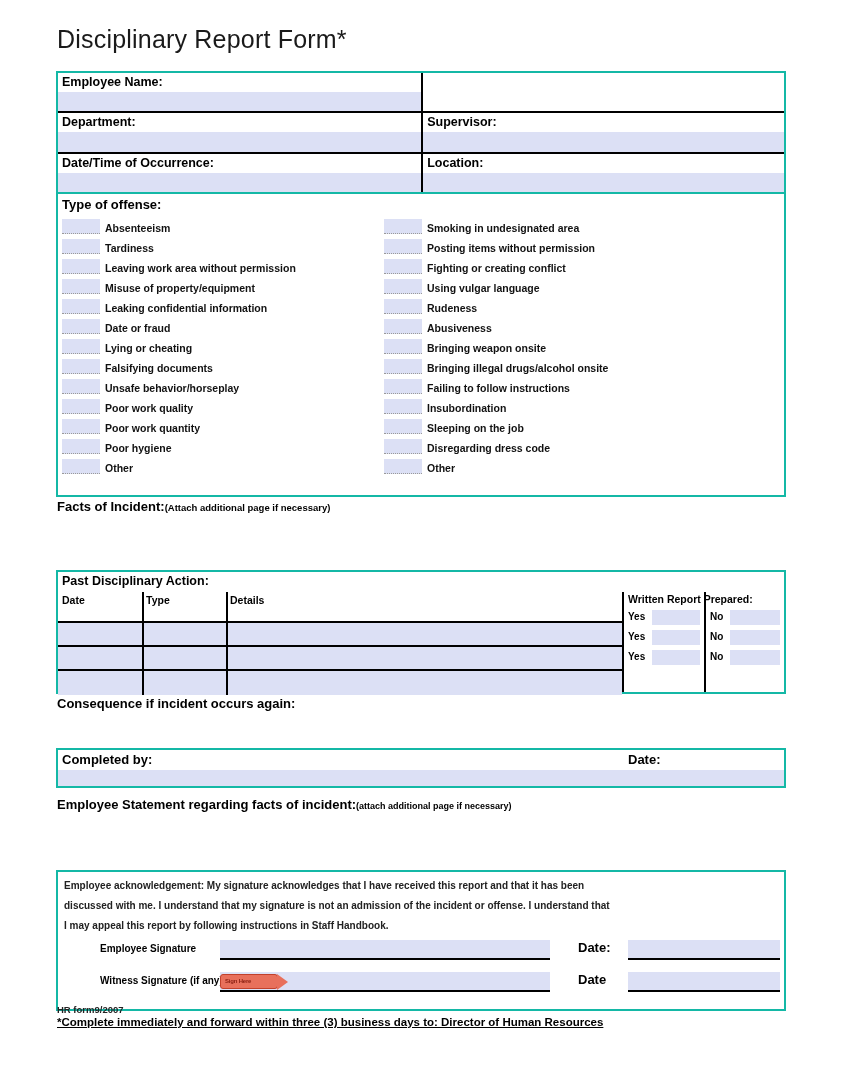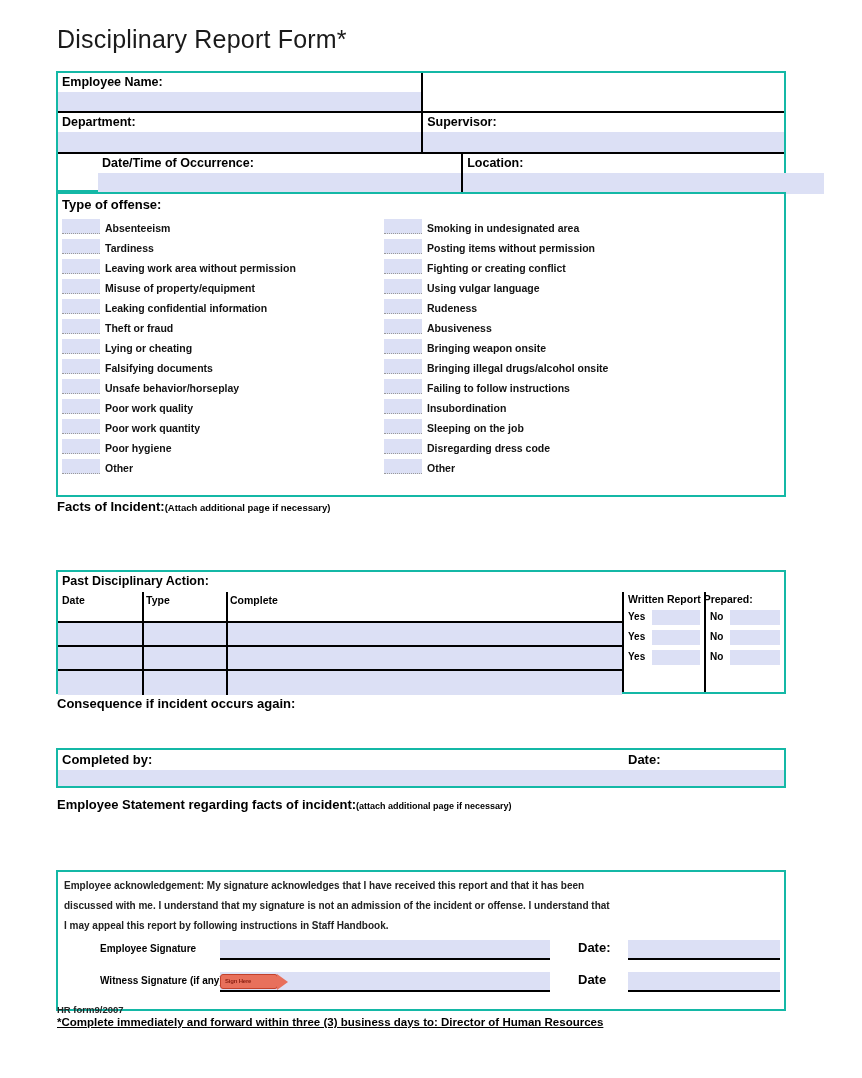--- a/index.html
+++ b/index.html
@@ -50,21 +50,21 @@
     height: 121px;
   }
   .hdr-row {
     position: absolute;
     left: 0;
     width: 100%;
     height: 40.3px;
     box-sizing: border-box;
     border-bottom: 2px solid #000;
   }
-  .hdr-row.last { border-bottom: none; margin-left: 40px; }
+  .hdr-row.last { border-bottom: none; }
   .hdr-cell {
     position: absolute;
     top: 0;
     height: 100%;
     box-sizing: border-box;
     overflow: hidden;
   }
   .hdr-cell.left  { left: 0;     width: 50.3%; border-right: 2px solid #000; }
   .hdr-cell.right { left: 50.3%; width: 49.7%; }
   .hdr-cell .cap {
@@ -455,21 +455,21 @@
         <div class="offense-item">
           <div class="offense-check"></div>
           <span class="offense-text">Misuse of property/equipment</span>
         </div>
         <div class="offense-item">
           <div class="offense-check"></div>
           <span class="offense-text">Leaking confidential information</span>
         </div>
         <div class="offense-item">
           <div class="offense-check"></div>
-          <span class="offense-text">Theft or fraud</span>
+          <span class="offense-text">Date or fraud</span>
         </div>
         <div class="offense-item">
           <div class="offense-check"></div>
           <span class="offense-text">Lying or cheating</span>
         </div>
         <div class="offense-item">
           <div class="offense-check"></div>
           <span class="offense-text">Falsifying documents</span>
         </div>
         <div class="offense-item">
@@ -553,21 +553,21 @@
     <span class="main">Facts of Incident:</span><span class="note">(Attach additional page if necessary)</span>
   </div>
 
   <div class="box" id="past-box">
     <div id="past-title">Past Disciplinary Action:</div>
 
     <div class="past-left">
       <div class="past-colheads">
         <span style="left:4px;">Date</span>
         <span style="left:88px;">Type</span>
-        <span style="left:172px;">Complete</span>
+        <span style="left:172px;">Details</span>
         <div class="past-vline" style="left:84px;"></div>
         <div class="past-vline" style="left:168px;"></div>
       </div>
 
       <div class="past-row" style="top:31px;">
         <div class="past-cell" style="left:0;width:84px;"></div>
         <div class="past-cell" style="left:86px;width:82px;"></div>
         <div class="past-cell" style="left:170px;right:0;"></div>
         <div class="past-vline" style="left:84px;"></div>
         <div class="past-vline" style="left:168px;"></div>

